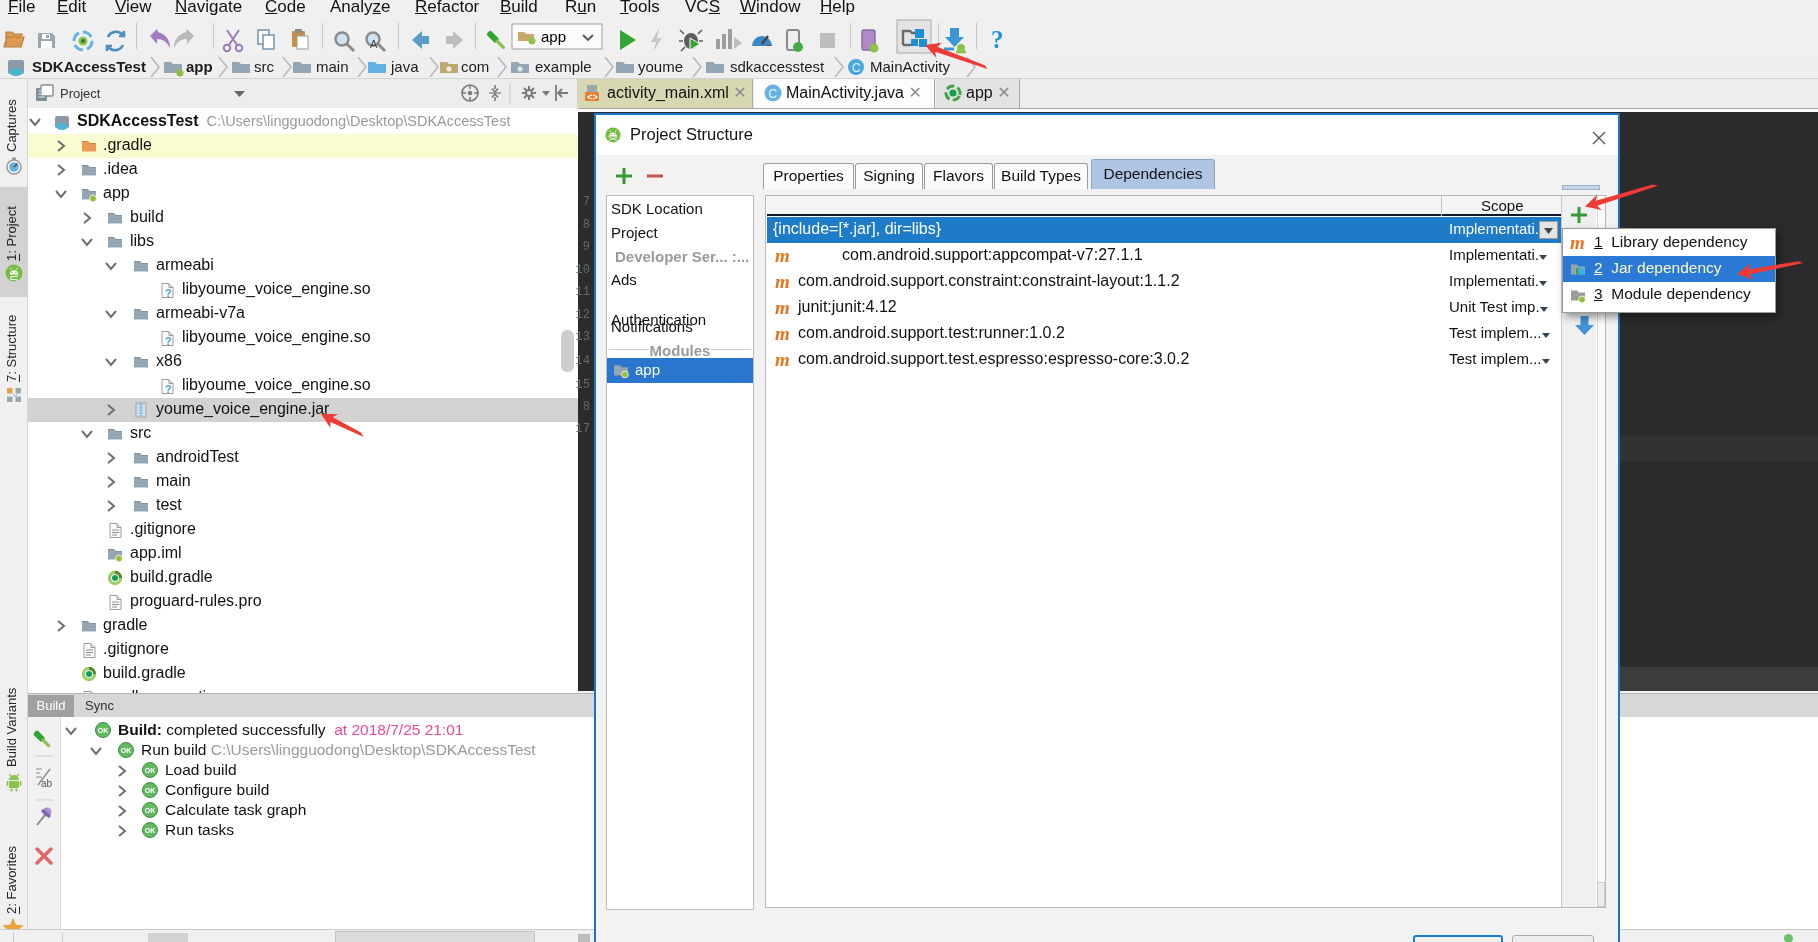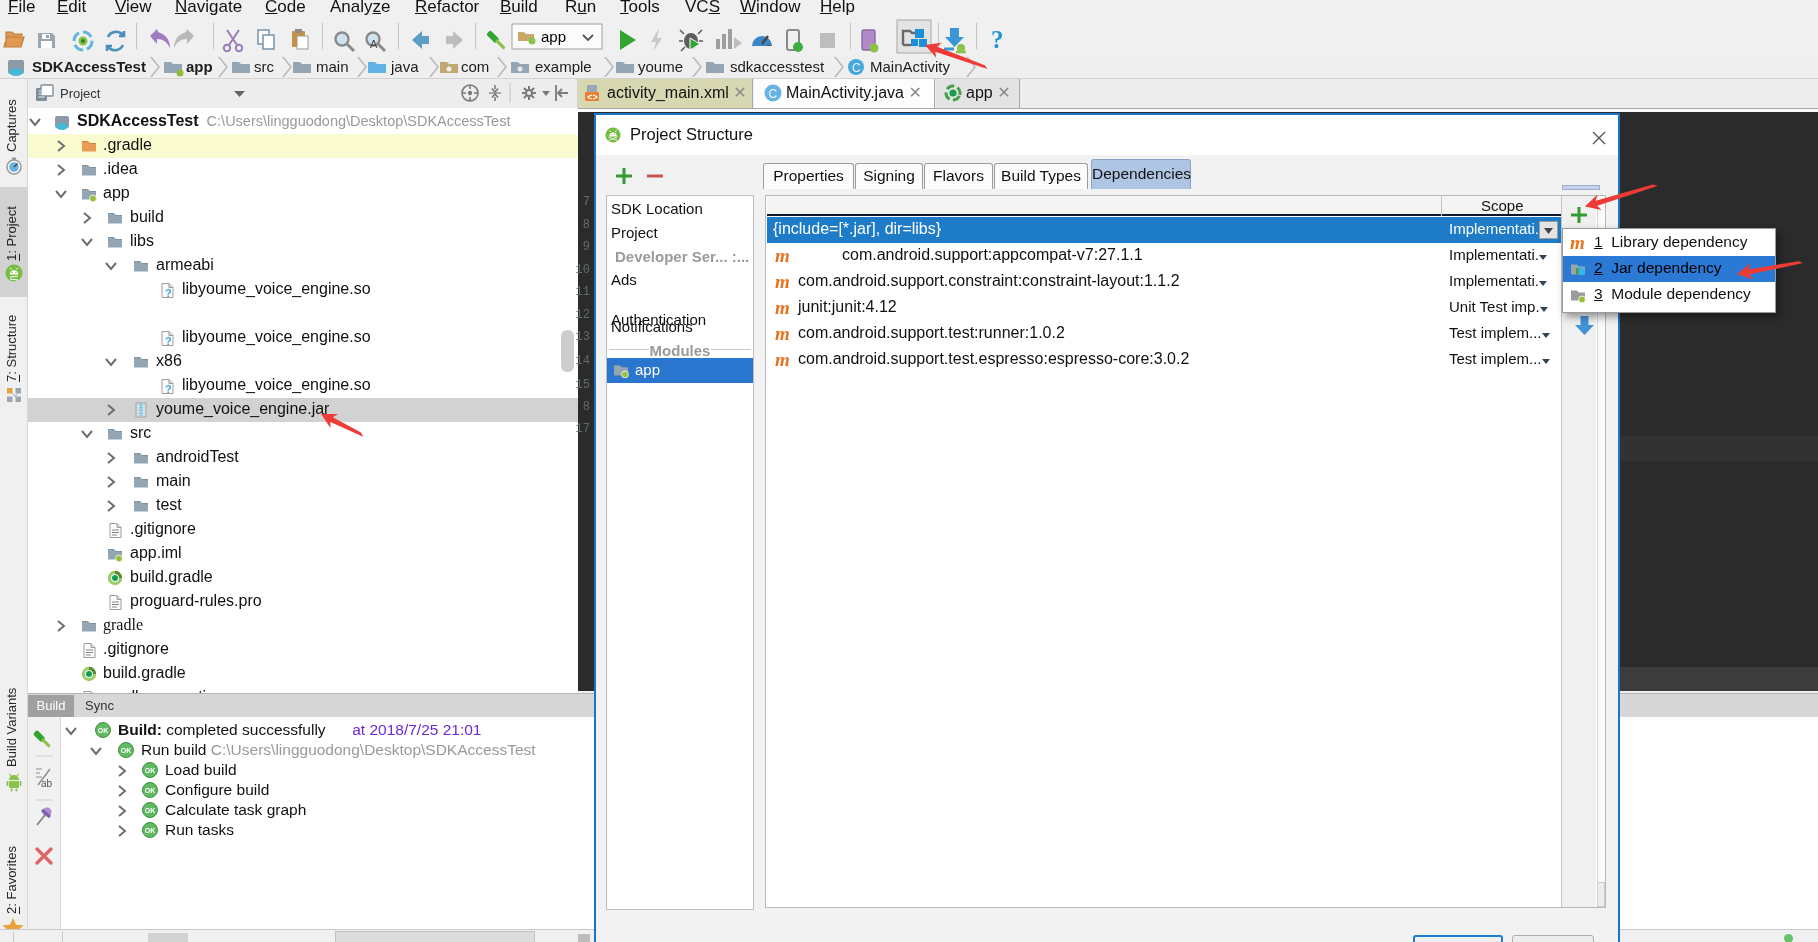--- a/index.html
+++ b/index.html
@@ -448,20 +448,29 @@
         <use href="#sf"></use>
       </svg>
       <span class="txt" style="left:102px;">libs</span>
     </div>
 <div class="trow" style="top:170px;">
       <svg class="icon16" style="left:131px;" viewBox="0 0 16 16">
         <use href="#spq"></use>
       </svg>
       <span class="txt" style="left:154px;">libyoume_voice_engine.so</span>
     </div>
+<div class="trow" style="top:194px;">
+      <svg class="chev" style="left:76px;" viewBox="0 0 14 14">
+        <use href="#scd"></use>
+      </svg>
+      <svg class="icon16" style="left:105px;" viewBox="0 0 16 16">
+        <use href="#sf"></use>
+      </svg>
+      <span class="txt" style="left:128px;">armeabi-v7a</span>
+    </div>
 <div class="trow" style="top:218px;">
       <svg class="icon16" style="left:131px;" viewBox="0 0 16 16">
         <use href="#spq"></use>
       </svg>
       <span class="txt" style="left:154px;">libyoume_voice_engine.so</span>
     </div>
 <div class="trow" style="top:242px;">
       <svg class="chev" style="left:76px;" viewBox="0 0 14 14">
         <use href="#scd"></use>
       </svg>
@@ -545,21 +554,21 @@
       </svg>
       <span class="txt" style="left:102px;">proguard-rules.pro</span>
     </div>
 <div class="trow" style="top:506px;">
       <svg class="chev" style="left:26px;" viewBox="0 0 14 14">
         <use href="#scr"></use>
       </svg>
       <svg class="icon16" style="left:53px;" viewBox="0 0 16 16">
         <use href="#sf"></use>
       </svg>
-      <span class="txt" style="left:75px;font-family:Liberation Serif, serif;">gradle</span>
+      <span class="txt" style="left:75px;">gradle</span>
     </div>
 <div class="trow" style="top:530px;">
       <svg class="icon16" style="left:53px;" viewBox="0 0 16 16">
         <use href="#spg"></use>
       </svg>
       <span class="txt" style="left:75px;">.gitignore</span>
     </div>
 <div class="trow" style="top:554px;">
       <svg class="icon16" style="left:53px;" viewBox="0 0 16 16">
         <use href="#sgr"></use>
@@ -596,21 +605,21 @@
 <div class="abs" id="buildstrip">
   <div class="abs" style="left:0;top:1px;width:46px;height:23px;background:#a0a0a0;color:#fff;text-align:center;padding-top:3px;">Build</div>
   <div class="abs" style="left:47px;top:1px;width:49px;height:23px;color:#333;text-align:center;padding-top:3px;">Sync</div>
 </div>
 <div class="abs" id="buildcontent">
   <div class="brow" style="left:36px;top:4px;">
       <svg class="abs" style="left:0;top:3px;" width="14" height="14" viewBox="0 0 14 14">
         <use href="#scd"></use>
       </svg>
       <span class="okball" style="left:31px;top:1px;">OK</span>
-      <span class="abs" style="left:54px;"><b>Build:</b> completed successfully&nbsp;&nbsp;<span style="color:#6d28d9;margin-left:18px;">at 2018/7/25 21:01</span></span>
+      <span class="abs" style="left:54px;"><b>Build:</b> completed successfully&nbsp;&nbsp;<span style="color:#ec4899;">at 2018/7/25 21:01</span></span>
     </div>
   <div class="brow" style="left:61px;top:24px;">
       <svg class="abs" style="left:0;top:3px;" width="14" height="14" viewBox="0 0 14 14">
         <use href="#scd"></use>
       </svg>
       <span class="okball" style="left:29px;top:1px;">OK</span>
       <span class="abs" style="left:52px;">Run build <span style="color:#999;">C:\Users\lingguodong\Desktop\SDKAccessTest</span></span>
     </div>
   <div class="brow" style="left:87px;top:44px;">
       <svg class="abs" style="left:0;top:3px;" width="14" height="14" viewBox="0 0 14 14">
@@ -693,21 +702,21 @@
 
   <svg class="svgabs" style="left:18px;top:51px;" width="60" height="20" viewBox="0 0 60 20">
       <path d="M10 2 v16 M2 10 h16" stroke="#339933" stroke-width="3"></path>
       <path d="M33 10 h16" stroke="#c75450" stroke-width="3"></path>
     </svg>
 
   <div class="dtab" style="left:167px;top:48px;width:91px;height:26px;">Properties</div>
   <div class="dtab" style="left:259px;top:48px;width:68px;height:26px;">Signing</div>
   <div class="dtab" style="left:328px;top:48px;width:69px;height:26px;">Flavors</div>
   <div class="dtab" style="left:398px;top:48px;width:94px;height:26px;">Build Types</div>
-  <div class="dtab" style="left:495px;top:44px;width:100px;height:30px;background:#aec6e3;border-color:#8ba6c4;padding-top:5px;">Dependencies</div>
+  <div class="dtab" style="left:495px;top:44px;width:124px;height:30px;background:#aec6e3;border-color:#8ba6c4;padding-top:5px;">Dependencies</div>
   <div class="abs" style="left:966px;top:70px;width:38px;height:5px;background:#c7d5ec;border:1px solid #9eb0c8;"></div>
 
   <div id="dlglist">
     <div class="abs" style="left:4px;top:4px;">SDK Location</div>
     <div class="abs" style="left:4px;top:28px;">Project</div>
     <div class="abs" style="left:8px;top:52px;color:#9a9a9a;font-weight:bold;">Developer Ser... :...</div>
     <div class="abs" style="left:4px;top:75px;">Ads</div>
     <div class="abs" style="left:4px;top:115px;">Authentication</div>
     <div class="abs" style="left:4px;top:122px;">Notifications</div>
     <div class="abs" style="left:0;top:146px;width:146px;text-align:center;color:#9a9a9a;font-weight:bold;"><span style="background:#fff;padding:0 4px;">Modules</span></div>
@@ -797,21 +806,21 @@
   <div class="abs" style="left:916px;top:820px;width:82px;height:30px;background:#ededed;border:1px solid #ababab;border-radius:3px;"></div>
 </div>
 
 <div class="abs" id="popup">
   <div class="abs" style="left:0;top:1px;width:212px;height:26px;">
     <svg class="svgabs" style="left:7px;top:5px;" width="18" height="17" viewBox="0 0 18 17">
         <text x="0" y="13.5" font-size="19" font-weight="bold" font-style="italic" fill="#e8731f" font-family="Liberation Serif">m</text>
       </svg>
     <span class="abs" style="left:31px;top:3px;"><u>1</u>&nbsp;&nbsp;Library dependency</span>
   </div>
-  <div class="abs" style="left:0;top:27px;width:212px;height:26px;background:#2a79d4;color:#000000;">
+  <div class="abs" style="left:0;top:27px;width:212px;height:26px;background:#2a79d4;color:#fef9c3;">
     <svg class="svgabs" style="left:7px;top:5px;" width="16" height="16" viewBox="0 0 16 16">
         <use href="#sjardep"></use>
       </svg>
     <span class="abs" style="left:31px;top:3px;"><u>2</u>&nbsp;&nbsp;Jar dependency</span>
   </div>
   <div class="abs" style="left:0;top:53px;width:212px;height:26px;">
     <svg class="svgabs" style="left:7px;top:5px;" width="16" height="16" viewBox="0 0 16 16">
         <use href="#smod"></use>
       </svg>
     <span class="abs" style="left:31px;top:3px;"><u>3</u>&nbsp;&nbsp;Module dependency</span>

